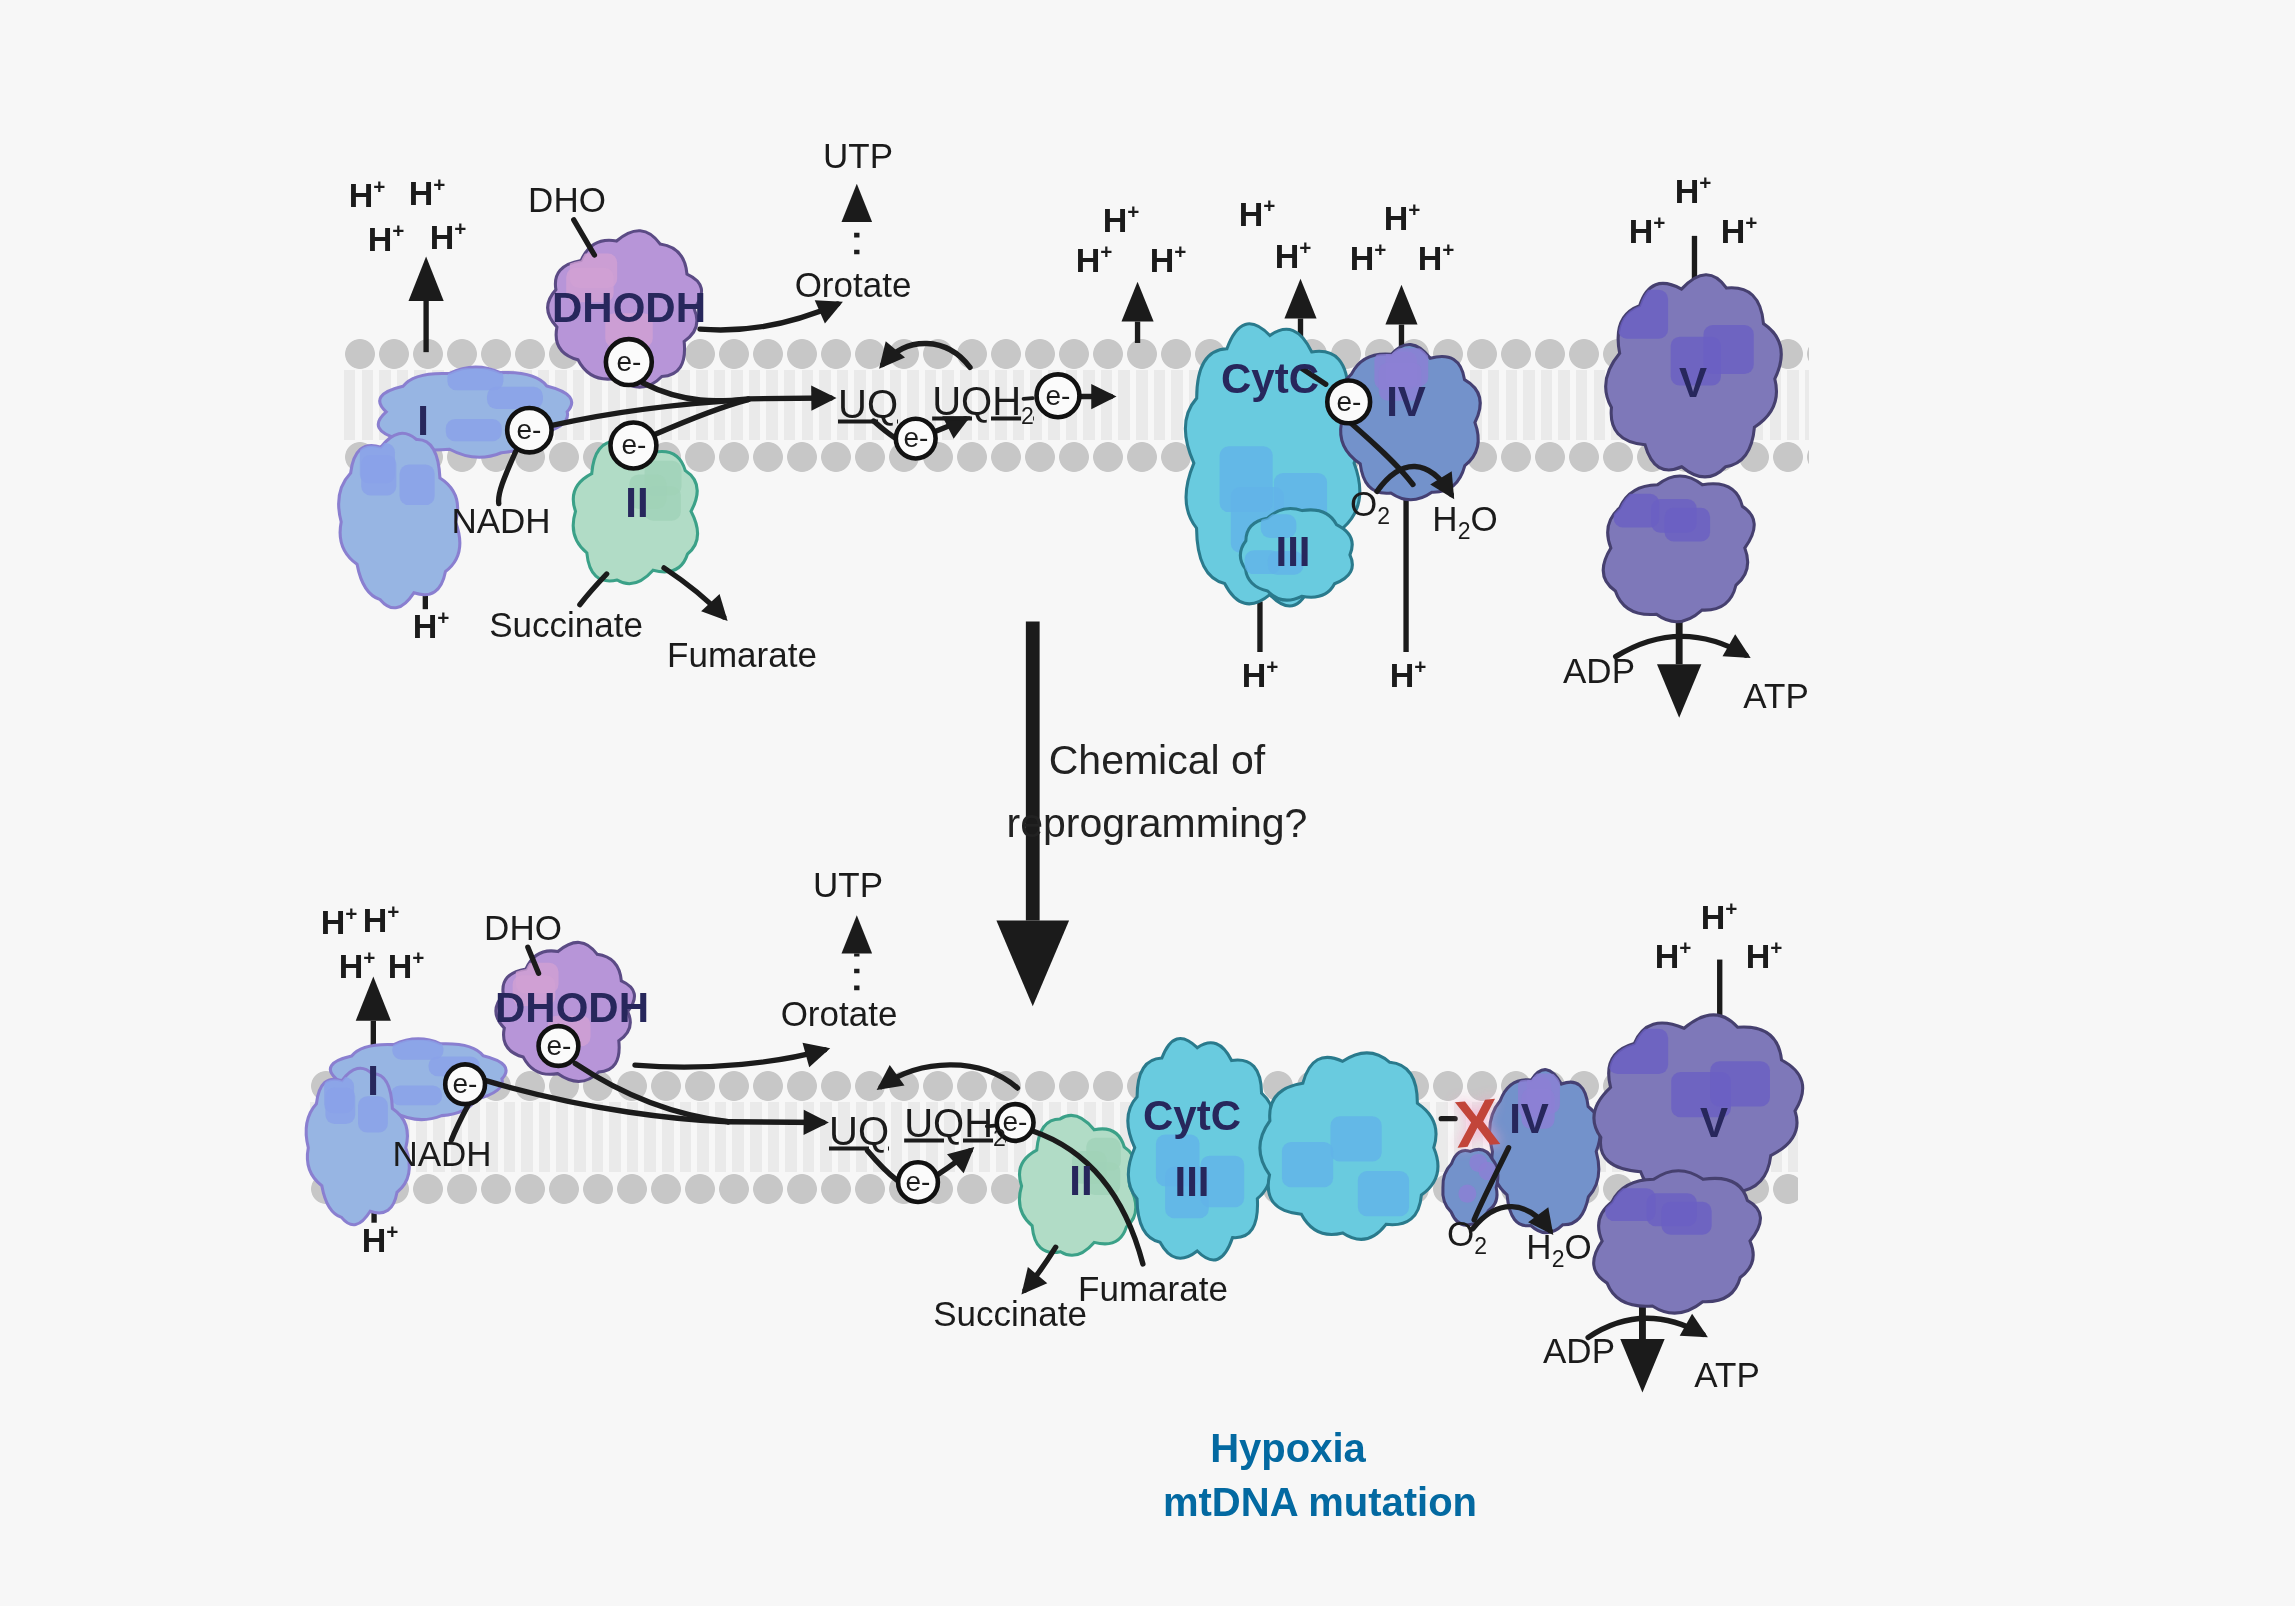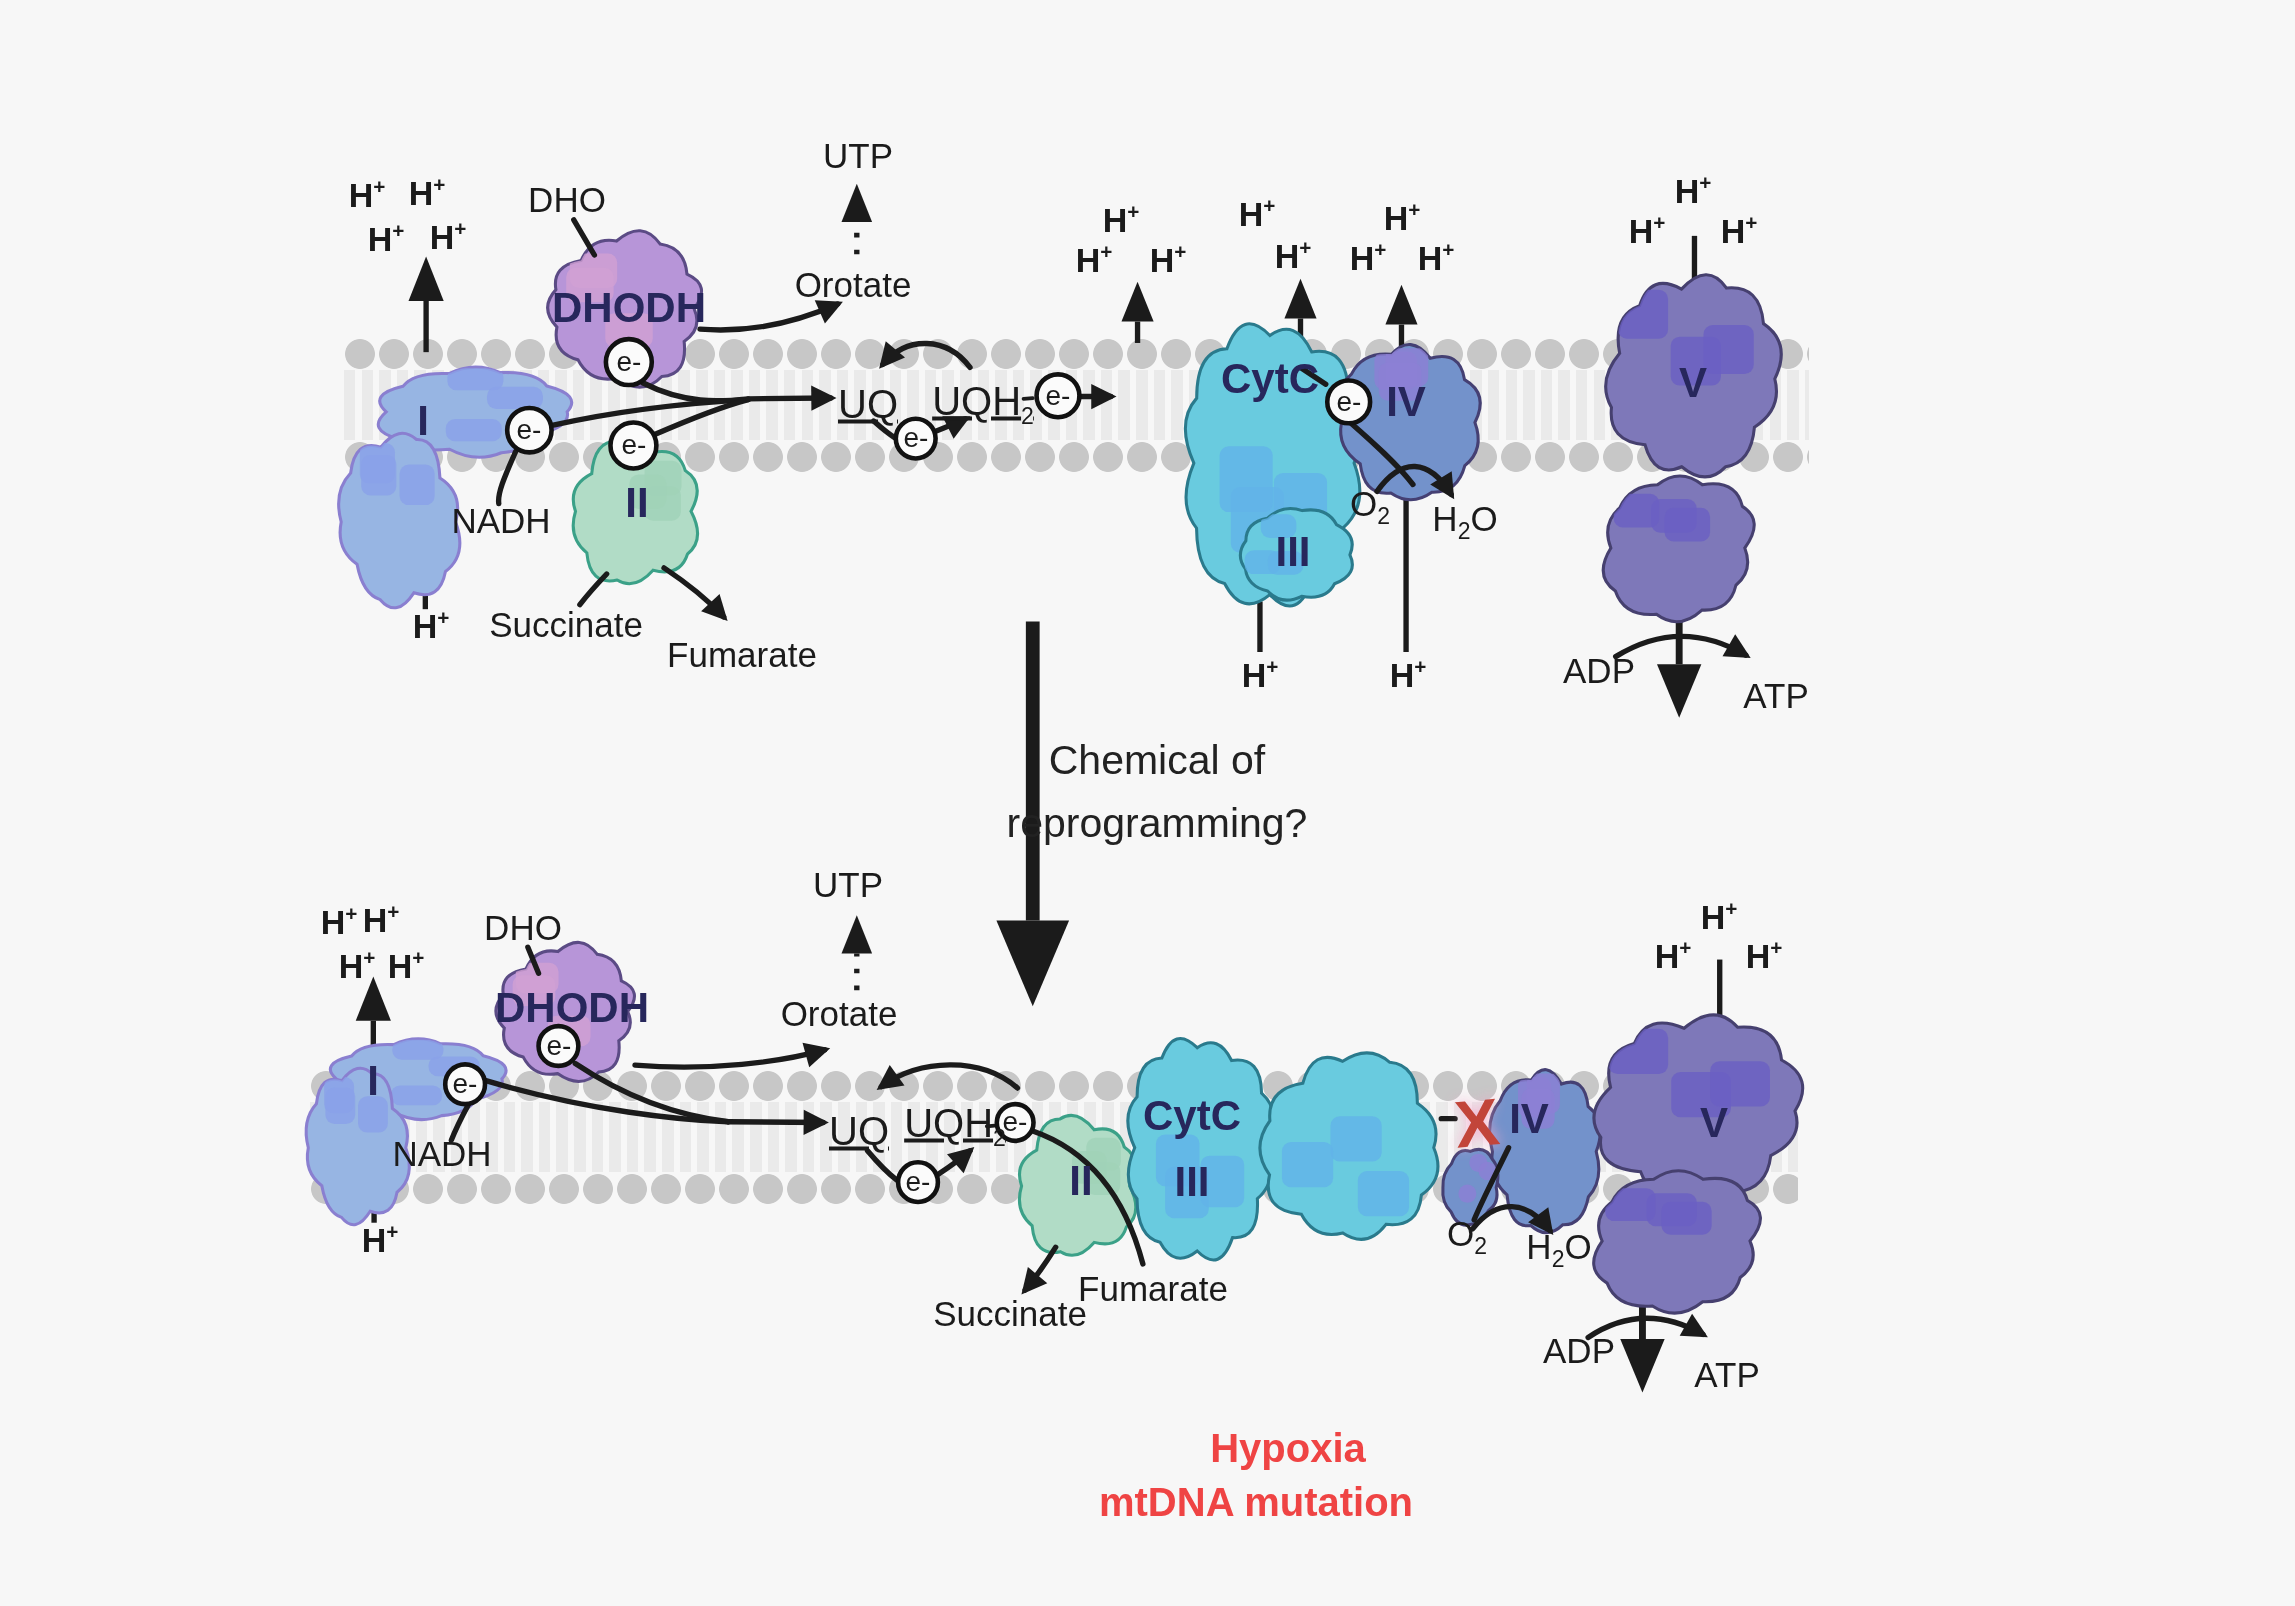--- a/index.html
+++ b/index.html
@@ -15,21 +15,21 @@
   #labels{position:absolute;left:0;top:0;width:100%;height:100%;z-index:3;}
   .lbl{position:absolute;transform:translate(-50%,-50%);white-space:nowrap;
        color:#1b1b1b;font-size:35px;font-weight:500;letter-spacing:0;}
   .lbl sub{font-size:23px;}
   .lbl sup{font-size:20.7px;}
   .big{font-size:40px;text-decoration:underline;}
   .navy{color:#27275c;}
   .bold{font-weight:700;}
   .roman{font-size:42px;}
   .mech{font-size:41px;color:#222;font-weight:500;}
-  .cause{font-size:40px;color:#ef4444;font-weight:600;}
+  .cause{font-size:40px;color:#0369a1;font-weight:600;}
   .xmark{font-size:66px;font-weight:700;color:#c2453a;
          transform:translate(-50%,-50%) rotate(-5deg);
          text-shadow:0 0 13.8px rgba(244,170,205,.95);}
   .hplus{font-size:34px;font-weight:600;}
   .elab{font-size:28px;font-weight:500;}
 </style>
 </head>
 <body>
 
 <div id="canvas">
@@ -380,21 +380,21 @@
     <div class="lbl navy bold roman" style="left:1192px;top:1182px">III</div>
     <div class="lbl xmark" style="left:1477px;top:1123px">X</div>
     <div class="lbl navy bold roman" style="left:1529px;top:1119px">IV</div>
     <div class="lbl" style="left:1467px;top:1237px"><span>O</span><sub>2</sub></div>
     <div class="lbl" style="left:1559px;top:1250px"><span>H</span><sub>2</sub><span>O</span></div>
     <div class="lbl navy bold roman" style="left:1714px;top:1123px">V</div>
     <div class="lbl" style="left:1579px;top:1351px">ADP</div>
     <div class="lbl" style="left:1727px;top:1375px">ATP</div>
 
     <div class="lbl cause" style="left:1288px;top:1448px">Hypoxia</div>
-    <div class="lbl cause" style="left:1256px;top:1502px">mtDNA mutation</div>
+    <div class="lbl cause" style="left:1320px;top:1502px">mtDNA mutation</div>
   <div class="lbl elab" style="left: 529px; top: 430px;"><span>e-</span></div>
       <div class="lbl elab" style="left: 629px; top: 362px;"><span>e-</span></div>
       <div class="lbl elab" style="left: 634px; top: 445px;"><span>e-</span></div>
       <div class="lbl elab" style="left: 916px; top: 438px;"><span>e-</span></div>
       <div class="lbl elab" style="left: 1058px; top: 396px;"><span>e-</span></div>
       <div class="lbl elab" style="left: 1349px; top: 402px;"><span>e-</span></div>
       <div class="lbl elab" style="left: 465px; top: 1084px;"><span>e-</span></div>
       <div class="lbl elab" style="left: 559px; top: 1046px;"><span>e-</span></div>
       <div class="lbl elab" style="left: 918px; top: 1182px;"><span>e-</span></div>
       <div class="lbl elab" style="left: 1015px; top: 1122px;"><span>e-</span></div>

